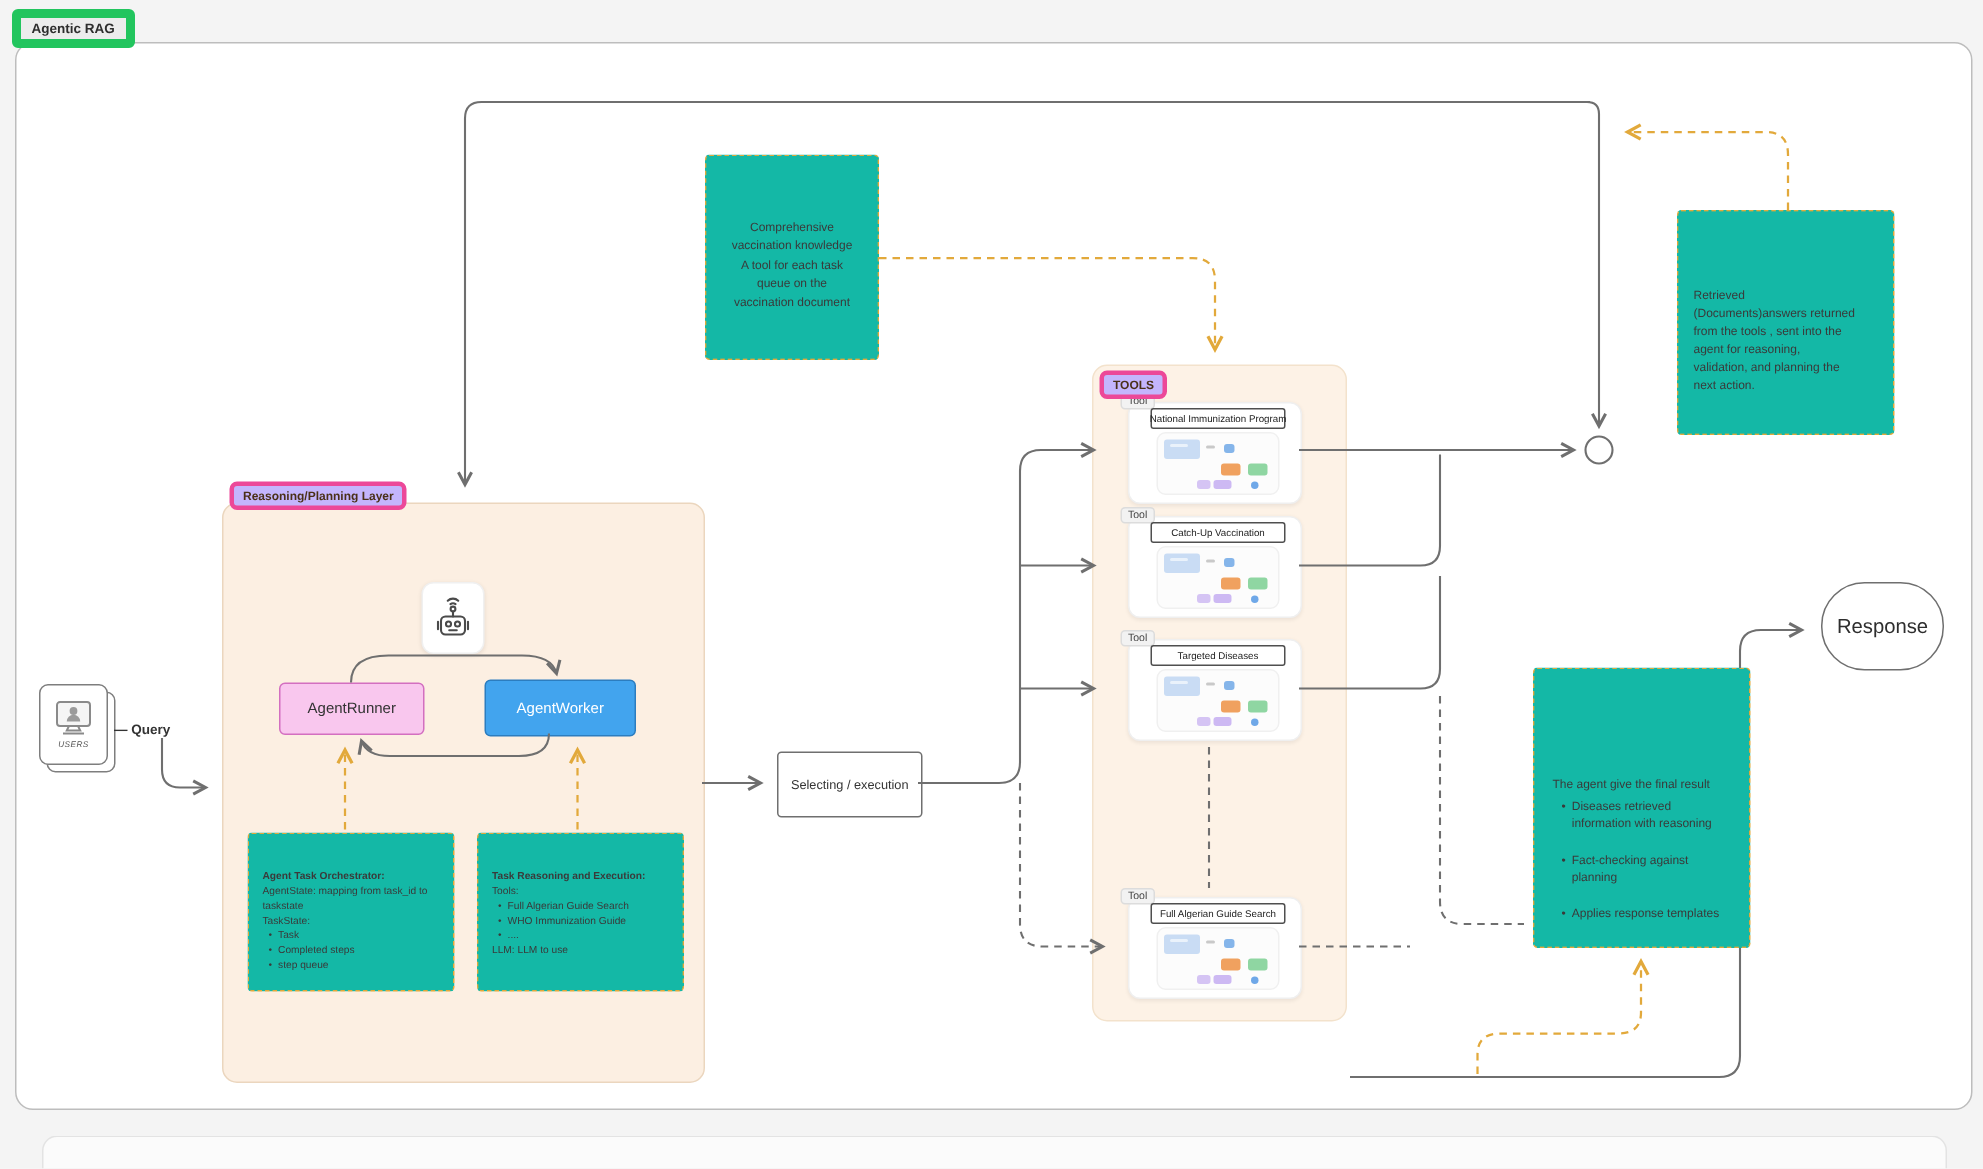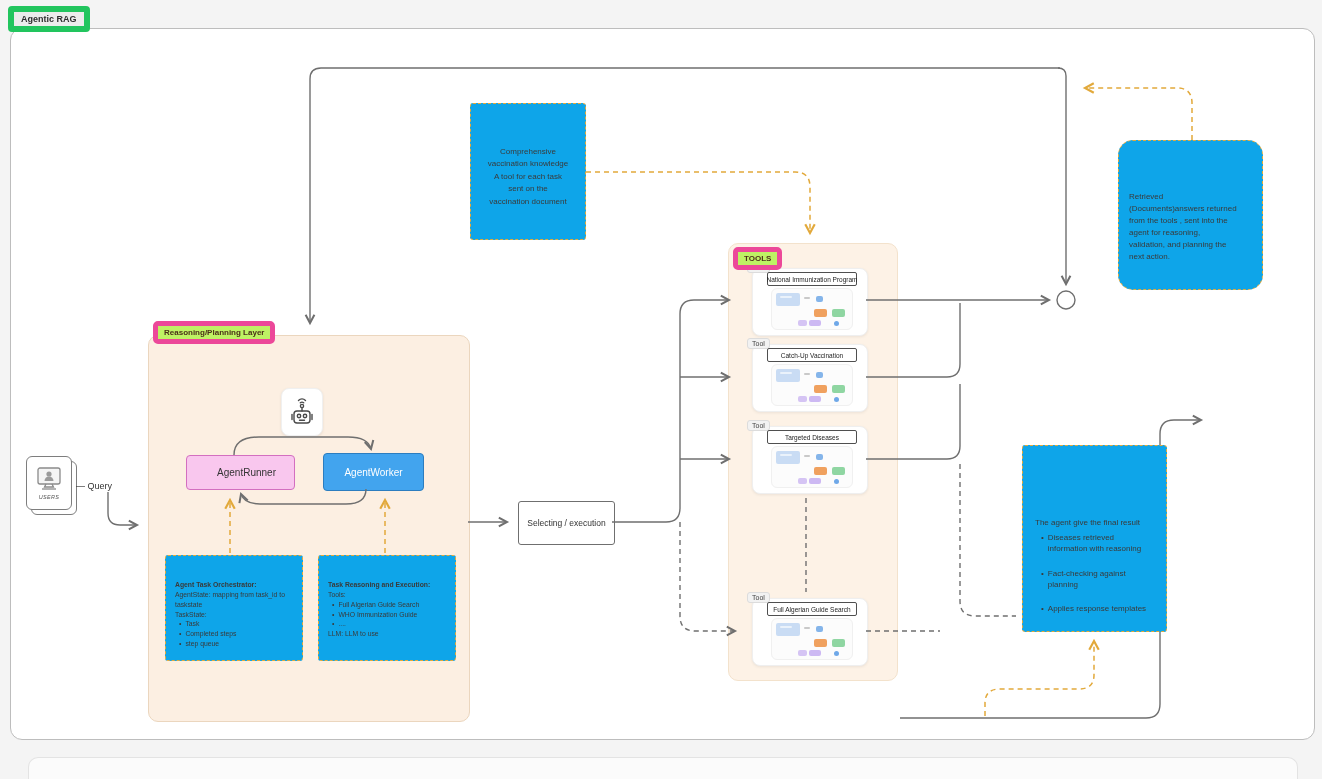--- a/index.html
+++ b/index.html
@@ -7,50 +7,50 @@
   .abs{position:absolute;}
 
   
   .frame{left:10px;top:28px;width:1303px;height:710px;background:#FFFFFF;border:1.5px solid #BDBDBD;border-radius:12px;z-index:1;}
   .frame-tag{left:8px;top:6px;background:#ECECEC;border:6px solid #22c55e;border-radius:4px;padding:2px 7px;font-size:9px;font-weight:bold;color:#2E2E2E;z-index:2;}
   .bottom-band{left:28px;top:757px;width:1268px;height:22px;background:#FBFBFB;border:1px solid #E3E3E3;border-bottom:none;border-radius:10px 10px 0 0;z-index:1;}
 
   
   .layer-panel{left:148px;top:335px;width:320px;height:385px;background:#FCEFE2;border:1px solid #EBD6BE;border-radius:10px;z-index:2;}
   .tools-panel{left:728px;top:243px;width:168px;height:436px;background:#FDF2E6;border:1px solid #F3E2CC;border-radius:10px;z-index:2;}
-  .pill{background:#bef264;border:5px solid #ec4899;border-radius:5px;padding:2px 6px;font-size:8px;font-weight:bold;color:#4A3018;z-index:6;}
+  .pill{background:#c4b5fd;border:3px solid #ec4899;border-radius:5px;padding:2px 6px;font-size:8px;font-weight:bold;color:#4A3018;z-index:6;}
 
   
   .agent-box{display:flex;align-items:center;justify-content:center;font-size:10px;border-radius:4px;z-index:3;}
-  .runner{left:186px;top:455px;width:95px;height:33px;background:#F9C7EE;border:1.5px solid #D36FC0;color:#333;padding-left:12px;}
+  .runner{left:186px;top:455px;width:95px;height:33px;background:#F9C7EE;border:1.5px solid #D36FC0;color:#333;}
   .worker{left:323px;top:453px;width:99px;height:36px;background:#42A4EE;border:1.5px solid #2C7DBF;color:#fff;}
   .robot-card{left:281px;top:388px;width:40px;height:46px;background:#fff;border:1px solid #F0F0F0;border-radius:8px;box-shadow:0 1px 3px rgba(0,0,0,.08);display:flex;align-items:center;justify-content:center;z-index:3;}
 
   
   .user-card{width:44px;height:52px;background:#fff;border:1.5px solid #7E7E7E;border-radius:6px;z-index:3;}
   .user-back{left:31px;top:461px;}
   .user-front{left:26px;top:456px;display:flex;flex-direction:column;align-items:center;justify-content:center;gap:2px;}
   .user-label{font-size:5.5px;font-style:italic;color:#555;letter-spacing:.3px;}
-  .query-label{left:76px;top:481px;font-size:9px;color:#333;z-index:3;}
+  .query-label{left:76px;top:481px;font-size:9px;color:#333;z-index:3;font-weight:bold;}
 
   
   .select-box{left:518px;top:501px;width:95px;height:42px;background:#fff;border:1.2px solid #6F6F6F;border-radius:3px;display:flex;align-items:center;justify-content:center;font-size:8.5px;color:#333;z-index:3;}
   .response{left:1214px;top:388px;width:80px;height:57px;background:#fff;border:1.5px solid #6F6F6F;border-radius:29px;display:flex;align-items:center;justify-content:center;font-size:13.5px;color:#2E2E2E;z-index:3;}
 
   
   .tool-card{left:752px;width:114px;height:66px;background:#fff;border:1px solid #EFEFEF;border-radius:8px;box-shadow:0 1px 3px rgba(0,0,0,.07);z-index:3;}
   .tool-tab{position:absolute;left:-6px;top:-7px;background:#F2F2F2;border:1px solid #DCDCDC;border-radius:3px;padding:1px 4px;font-size:7px;color:#444;}
   .tool-title{position:absolute;left:14px;top:3px;width:88px;height:12px;background:#fff;border:1px solid #4F4F4F;border-radius:2px;font-size:6.5px;color:#222;display:flex;align-items:center;justify-content:center;white-space:nowrap;}
   .tool-thumb{position:absolute;left:18px;top:19px;width:80px;height:40px;background:#FCFCFC;border:1px solid #F0F0F0;border-radius:6px;}
   .tt{position:absolute;border-radius:2px;}
 
   
-  .note{background:#0ea5e9;border:1.5px dashed #E2A93B;border-radius:3px;color:#3A3A3A;z-index:5;box-sizing:border-box;}
+  .note{background:#14b8a6;border:1.5px dashed #E2A93B;border-radius:3px;color:#3A3A3A;z-index:5;box-sizing:border-box;}
   .note-knowledge{left:470px;top:103px;width:116px;height:137px;padding:42px 6px 0 6px;font-size:8px;text-align:center;line-height:1.55;}
-  .note-retrieved{left:1118px;top:140px;width:145px;height:150px;padding:50px 10px 0 10px;font-size:8px;line-height:1.5;border-radius:15px;}
+  .note-retrieved{left:1118px;top:140px;width:145px;height:150px;padding:50px 10px 0 10px;font-size:8px;line-height:1.5;}
   .note-small{width:138px;height:106px;padding:24px 9px 0 9px;font-size:6.8px;line-height:1.45;}
   .note-orch{left:165px;top:555px;}
   .note-exec{left:318px;top:555px;}
   .note-final{left:1022px;top:445px;width:145px;height:187px;padding:50px 11px 0 12px;font-size:8px;line-height:1.4;}
   .note b{font-size:inherit;}
   .b-row{display:flex;gap:4px;}
   .b-row .dot{flex:0 0 auto;}
   .note-final .b-row{margin:0 0 13px 6px;}
   .note-small .b-row{margin-left:4px;}
 
@@ -168,20 +168,23 @@
       <span class="tt" style="left:32px;top:8px;width:6px;height:2px;background:#C9C9C9;"></span>
       <span class="tt" style="left:44px;top:7px;width:7px;height:6px;background:#85B5EA;"></span>
       <span class="tt" style="left:42px;top:20px;width:13px;height:8px;background:#F0A15F;"></span>
       <span class="tt" style="left:60px;top:20px;width:13px;height:8px;background:#8FD6A2;"></span>
       <span class="tt" style="left:26px;top:31px;width:9px;height:6px;background:#D5C4F4;"></span>
       <span class="tt" style="left:37px;top:31px;width:12px;height:6px;background:#CDB9F3;"></span>
       <span class="tt" style="left:62px;top:32px;width:5px;height:5px;background:#6FA8E8;border-radius:50%;"></span>
     </span>
   </div>
 
+  <div class="abs response">
+      <span>Response</span>
+    </div>
 
   <svg class="abs wires" width="1322" height="779" viewBox="0 0 1322 779">
     <defs>
       <marker id="ar-g" viewBox="0 0 10 10" refX="8" refY="5" markerWidth="9" markerHeight="9" orient="auto-start-reverse">
         <path d="M1.5,1.5 L8,5 L1.5,8.5" fill="none" stroke="#6F6F6F" stroke-width="1.6"></path>
       </marker>
       <marker id="ar-y" viewBox="0 0 10 10" refX="8" refY="5" markerWidth="9" markerHeight="9" orient="auto-start-reverse">
         <path d="M1.5,1.5 L8,5 L1.5,8.5" fill="none" stroke="#E2A93B" stroke-width="1.6"></path>
       </marker>
     </defs>
@@ -221,21 +224,21 @@
       <path d="M385,553 V500" marker-end="url(#ar-y)"></path>
       <path d="M985,716 V703 Q985,689 1000,689 H1079 Q1094,689 1094,675 V641" marker-end="url(#ar-y)"></path>
     </g>
   </svg>
 
   <div class="abs note note-knowledge">
 
   <div>Comprehensive</div>
       <div>vaccination knowledge</div>
       <div>A tool for each task</div>
-      <div>sent on the</div>
+      <div>queue on the</div>
       <div>vaccination document</div>
     </div>
 
   <div class="abs note note-retrieved">
 
   <div>Retrieved</div>
       <div>(Documents)answers returned</div>
       <div>from the tools , sent into the</div>
       <div>agent for reasoning,</div>
       <div>validation, and planning the</div>

